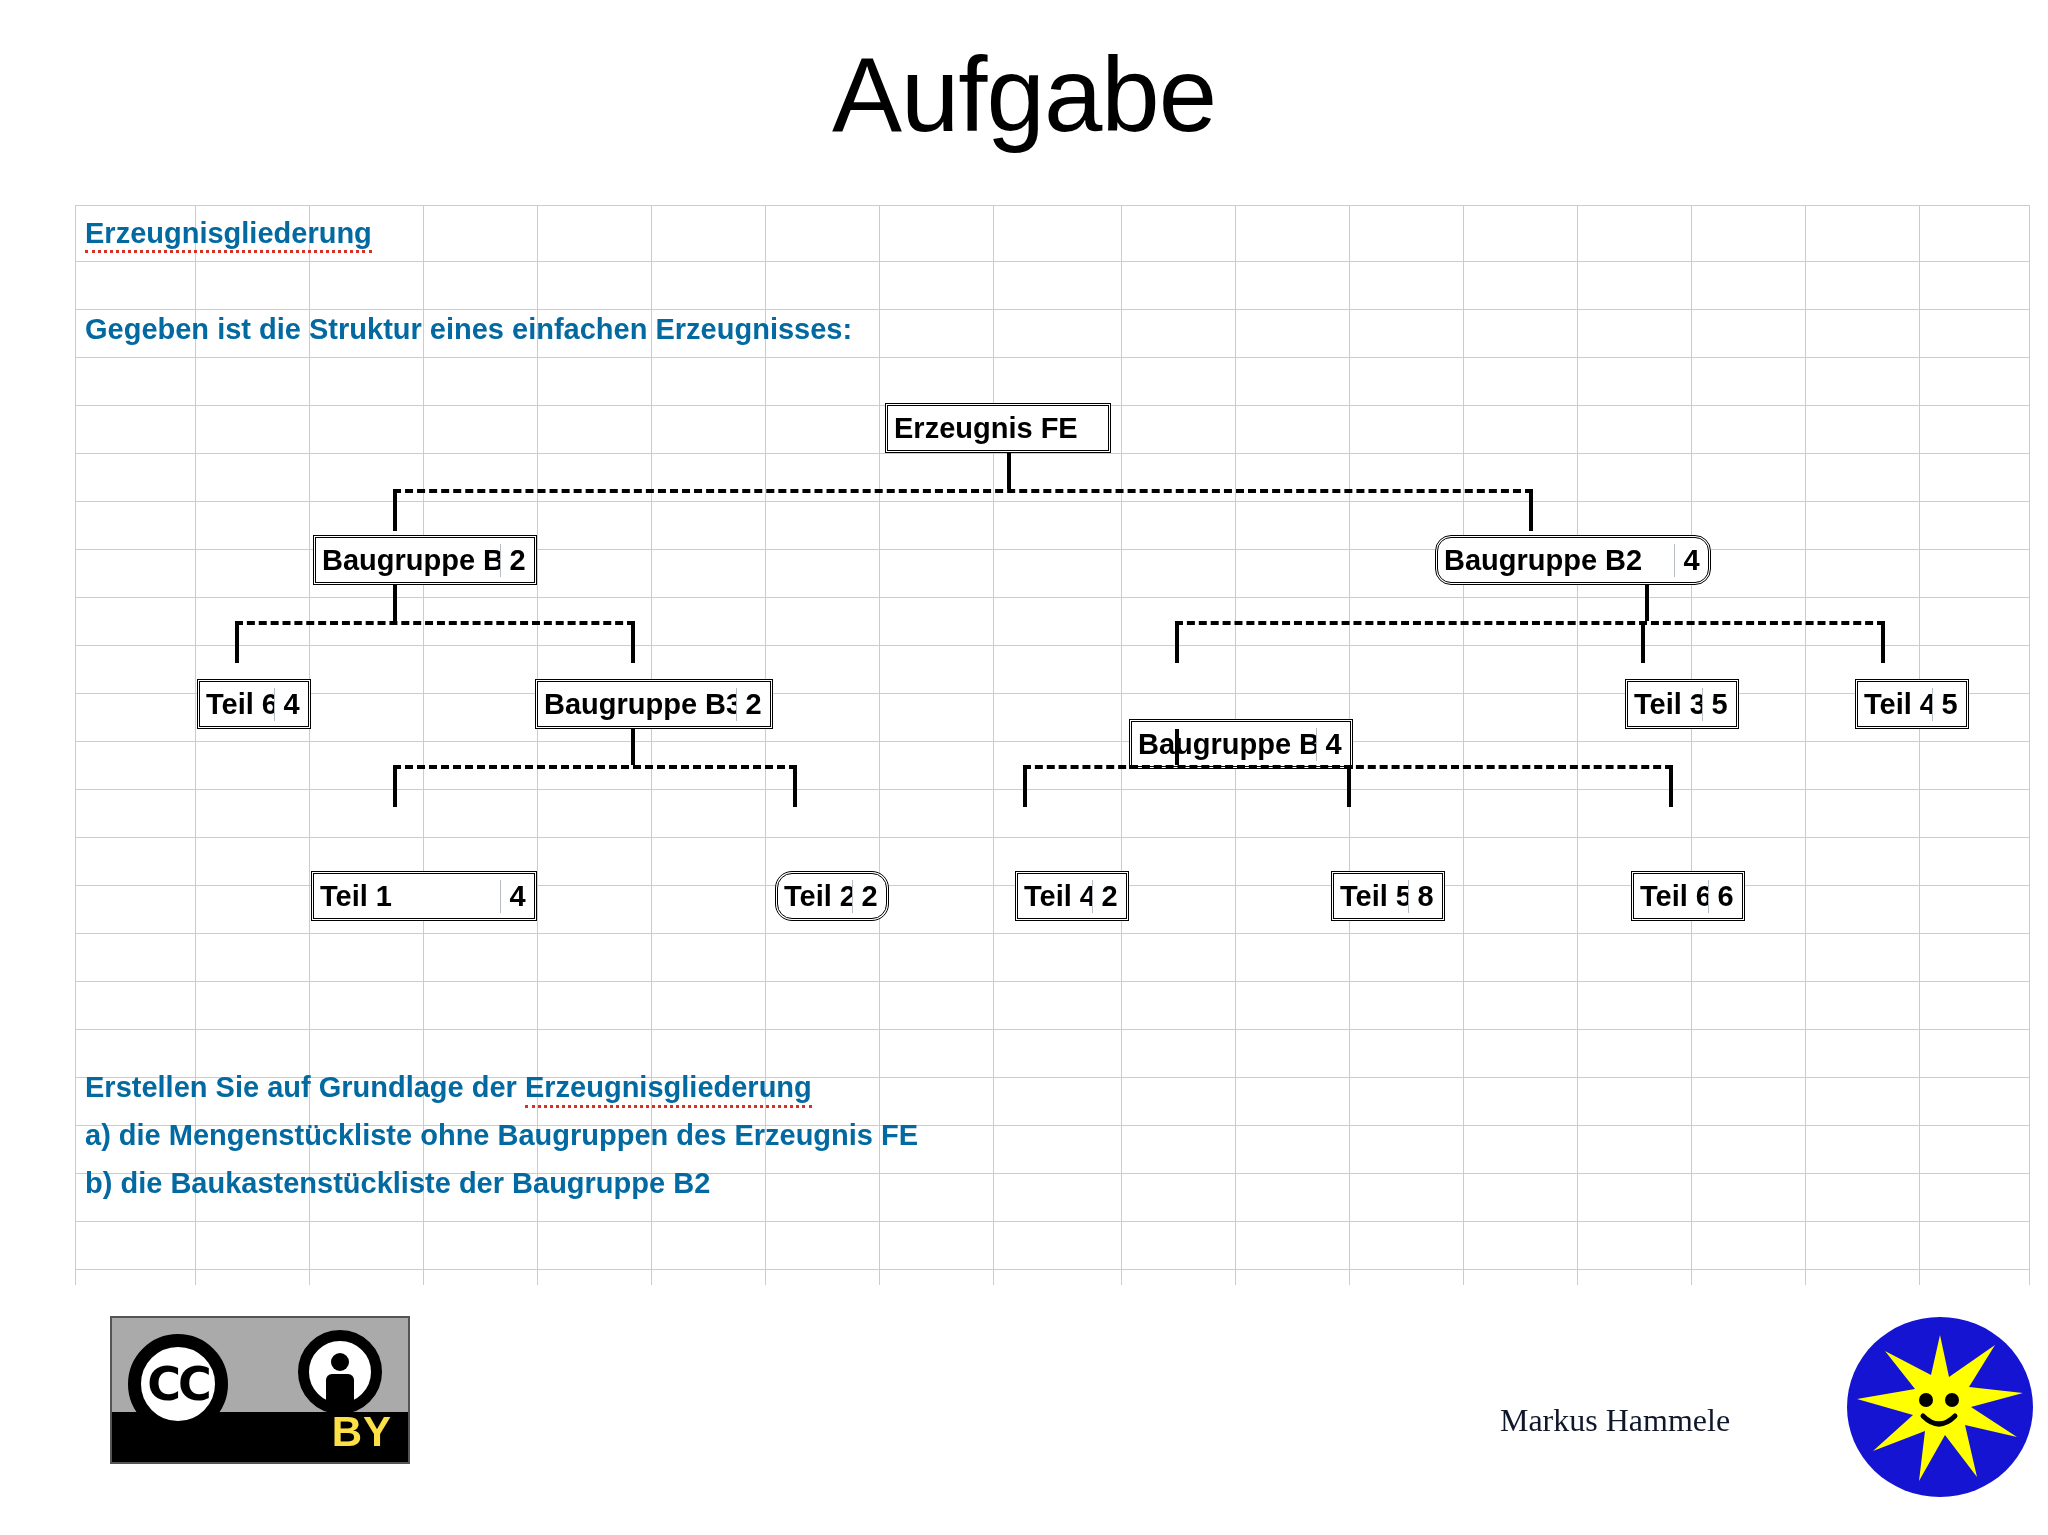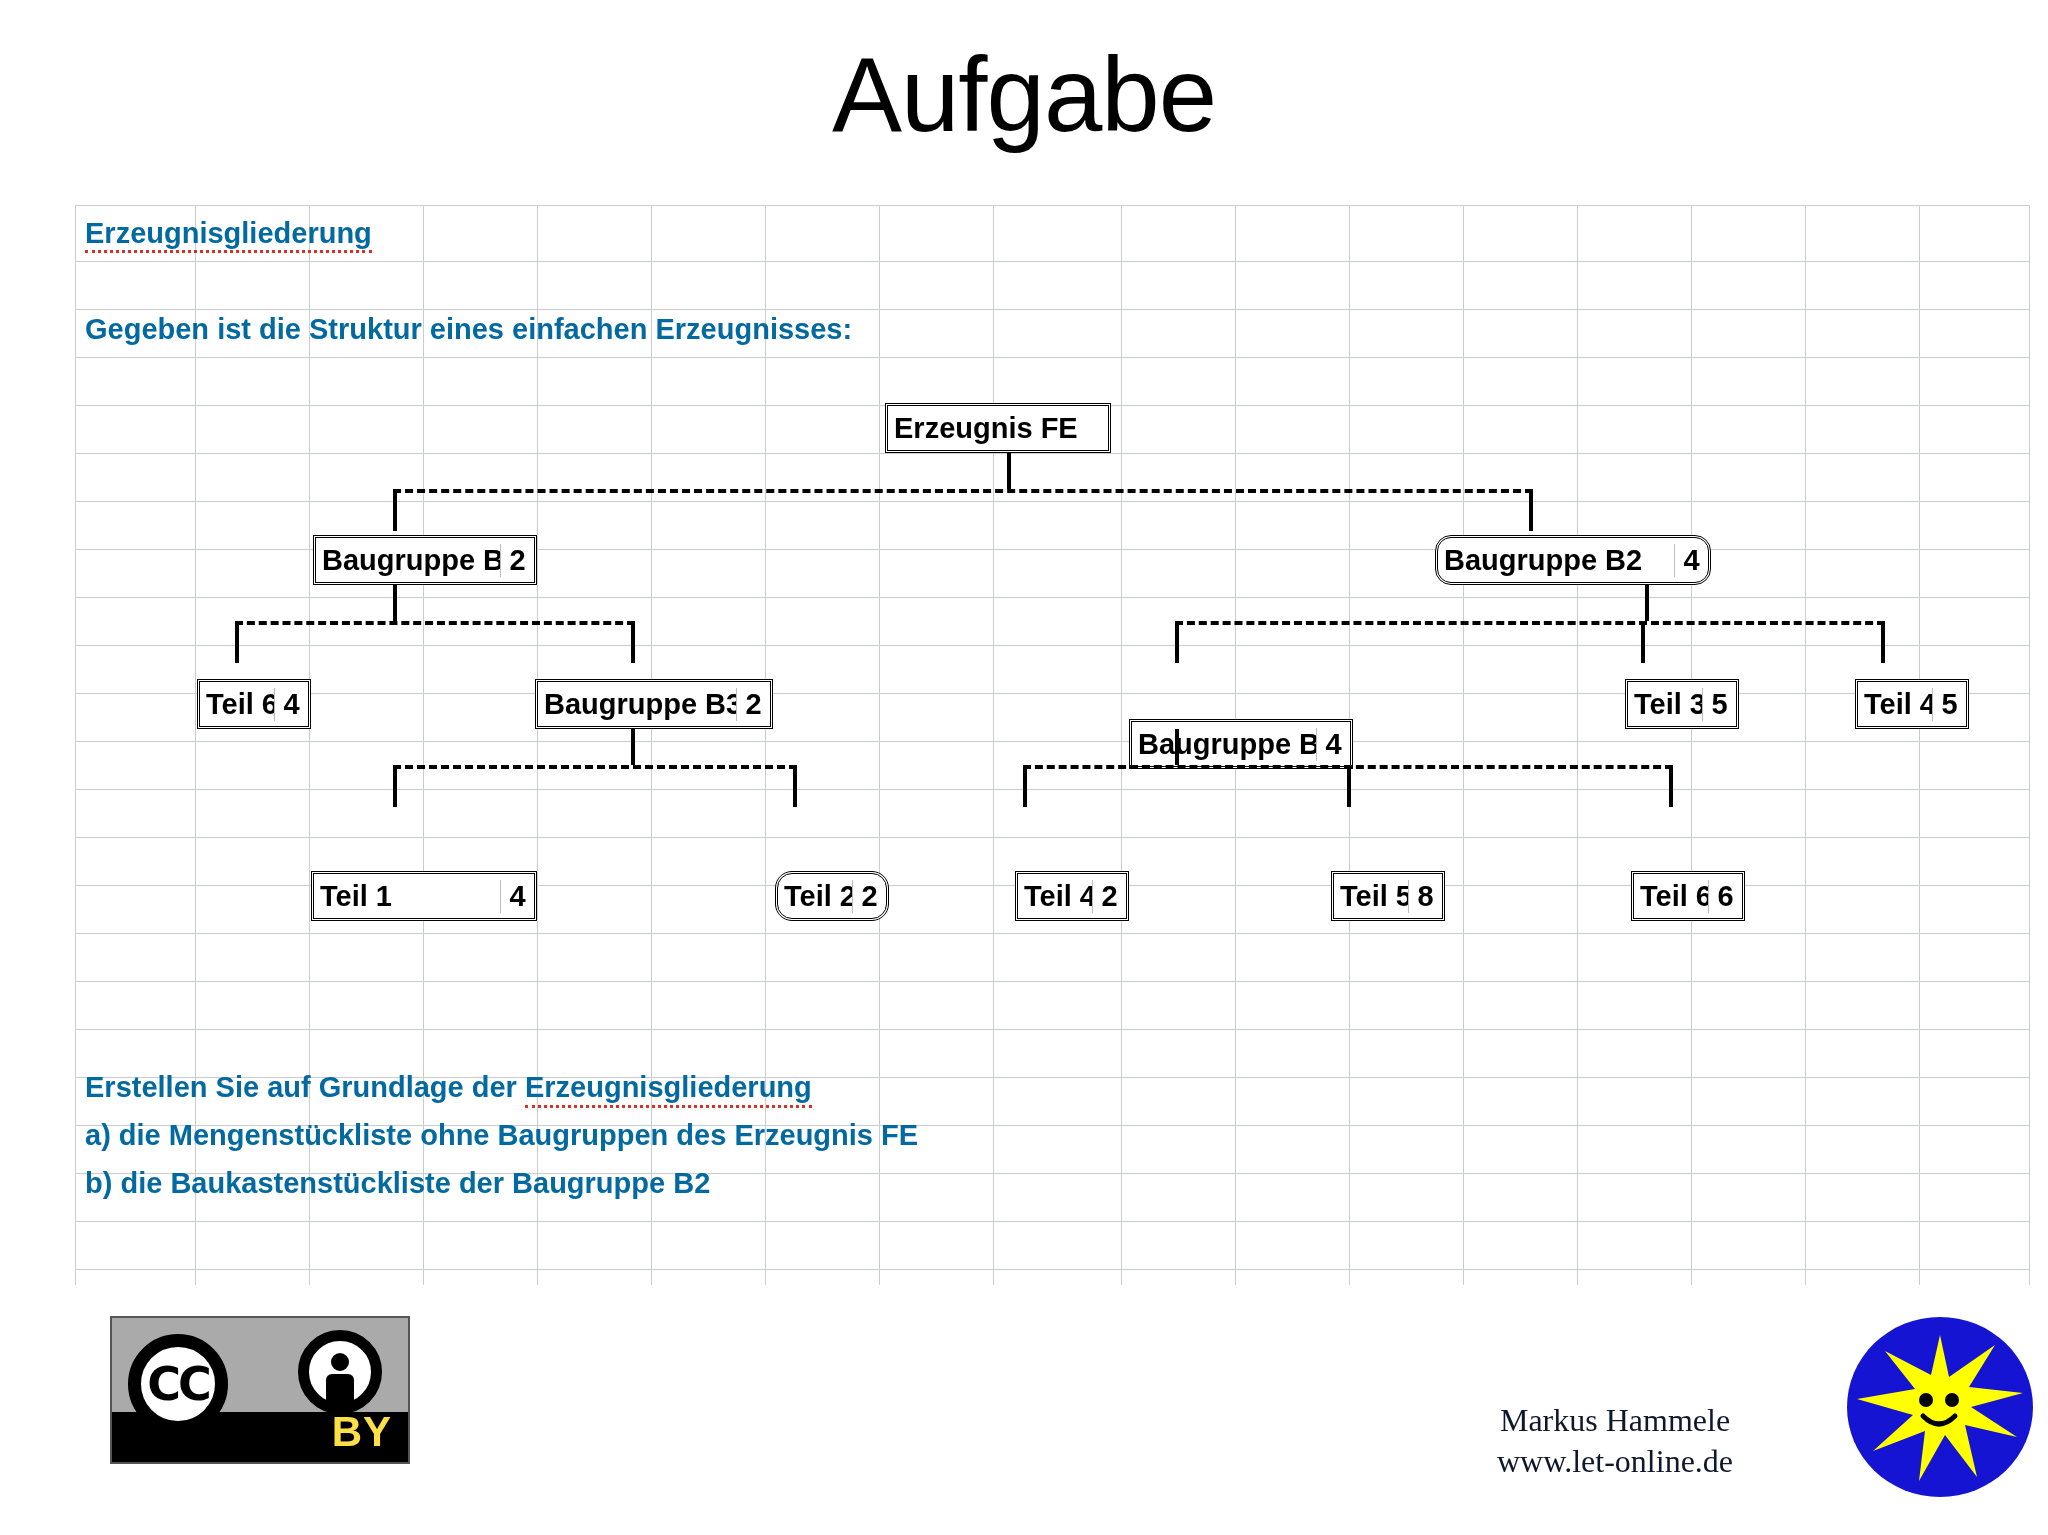--- a/index.html
+++ b/index.html
@@ -286,21 +286,20 @@
   <div class="cc-circle">CC</div>
   <div class="by-circle">
     <div class="person-head"></div>
     <div class="person-body"></div>
   </div>
   <div class="by-text">BY</div>
 </div>
 
 <div id="footer-credit">
   <div>Markus Hammele</div>
-  <div>www.let-online.de</div>
 </div>
 
 <svg id="logo" viewBox="0 0 190 185">
   <ellipse cx="95" cy="92" rx="93" ry="90" fill="#1414d2"></ellipse>
   <path d="M95 20 L104 62 L150 30 L124 72 L178 78 L126 92 L172 122 L120 110 L132 162 L100 120 L74 166 L80 116 L28 136 L68 100 L12 84 L70 74 L40 36 L86 60 Z" fill="#ffff00"></path>
   <circle cx="81" cy="85" r="7" fill="#000000"></circle>
   <circle cx="107" cy="85" r="7" fill="#000000"></circle>
   <path d="M78 101 q16 16 32 0" stroke="#000000" stroke-width="5" fill="none" stroke-linecap="round"></path>
 </svg>
 

